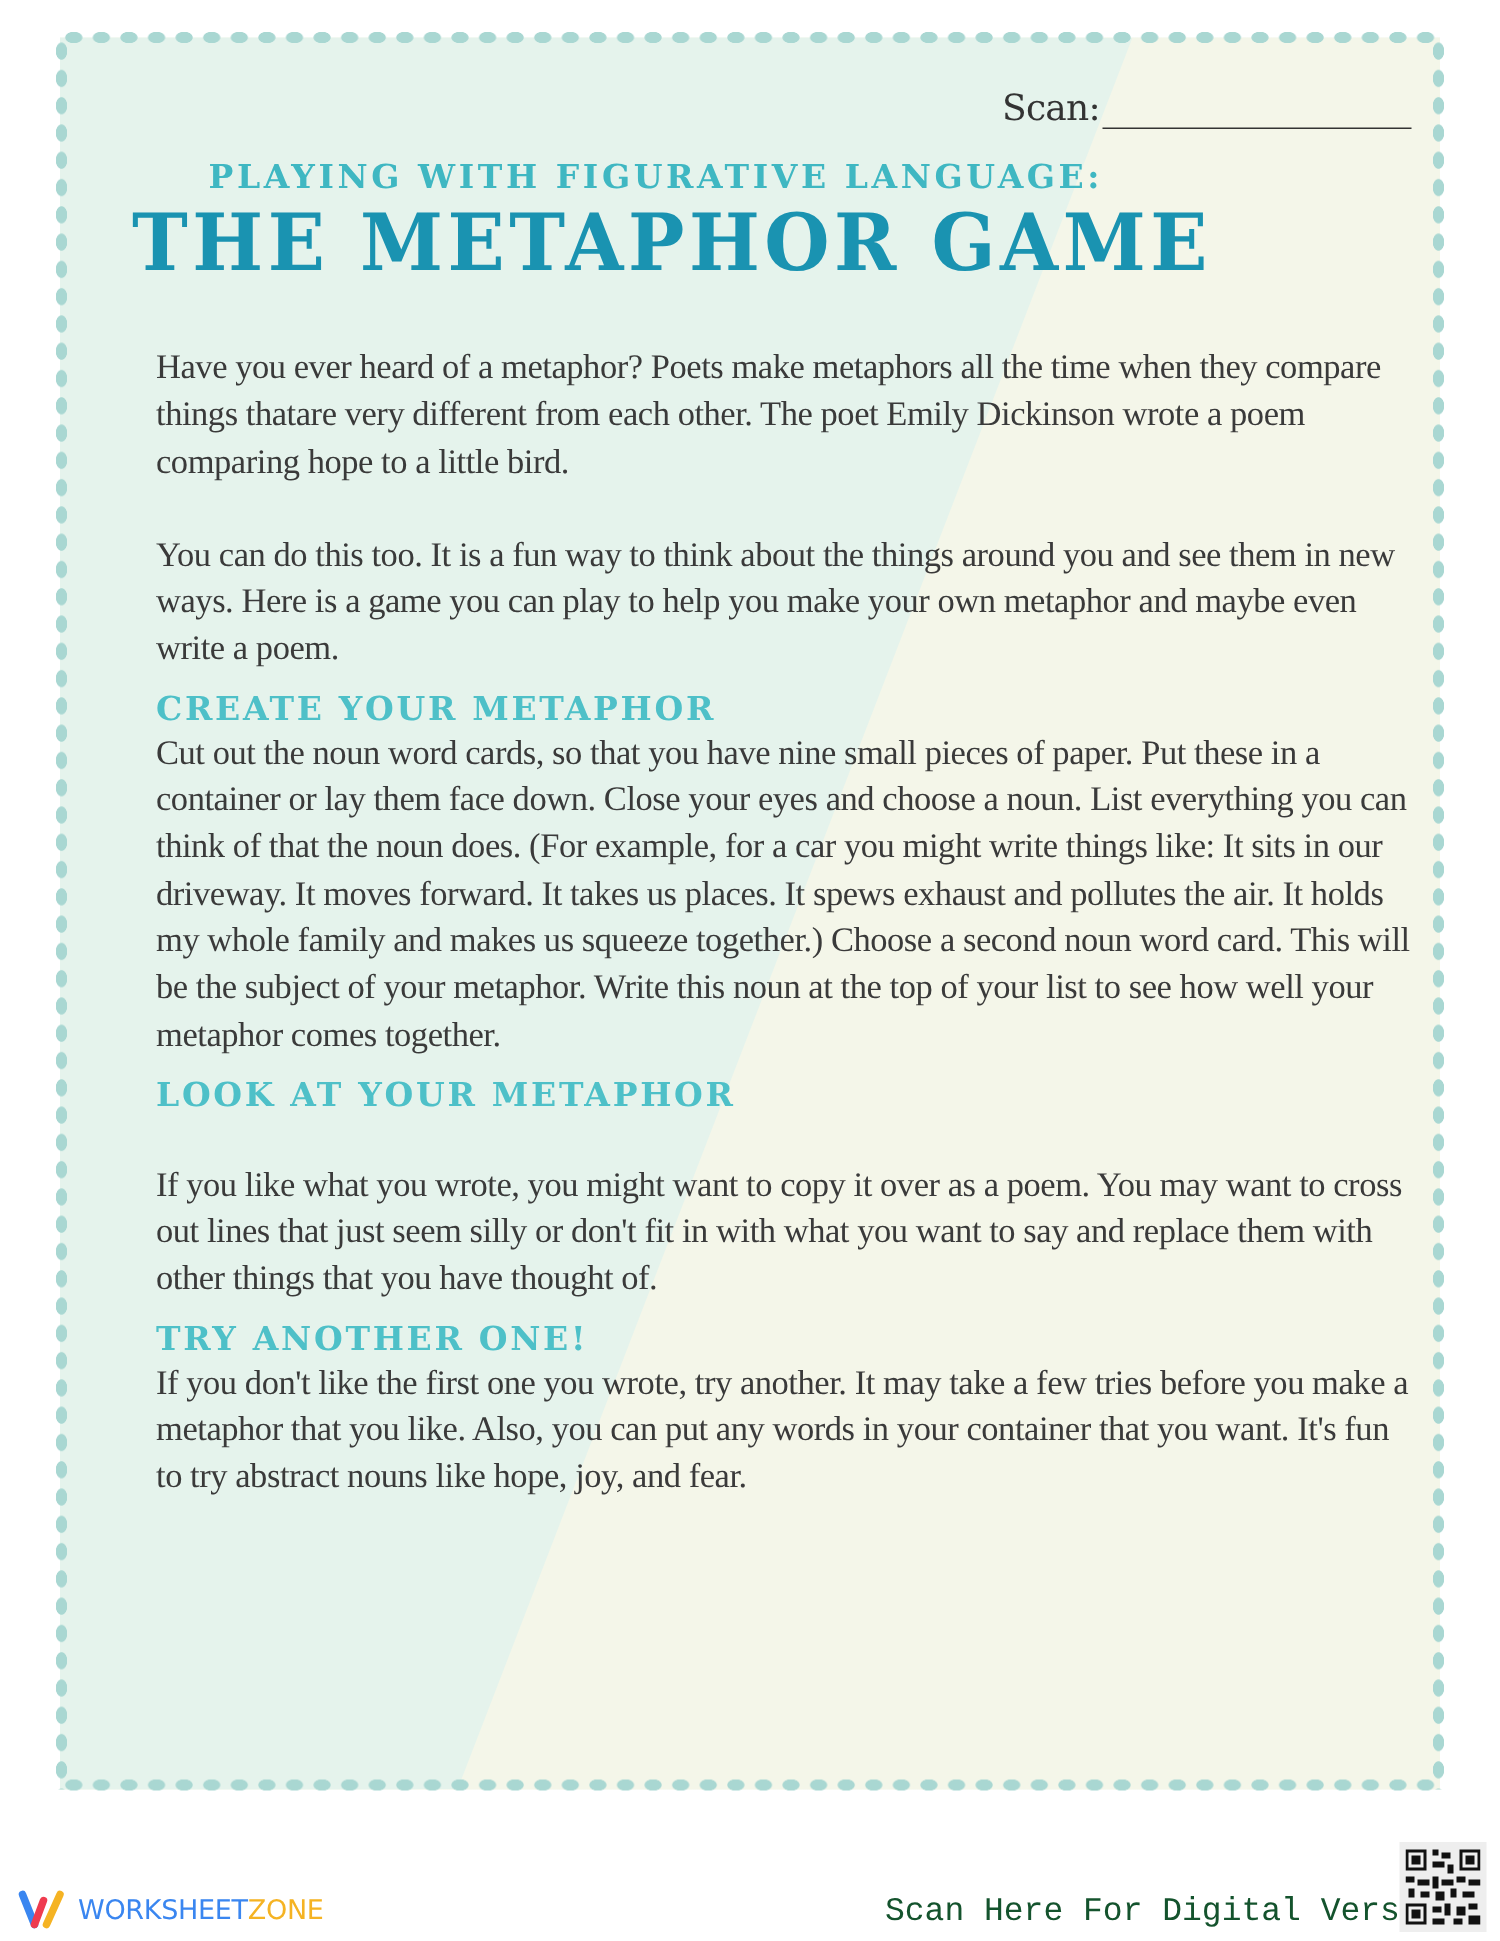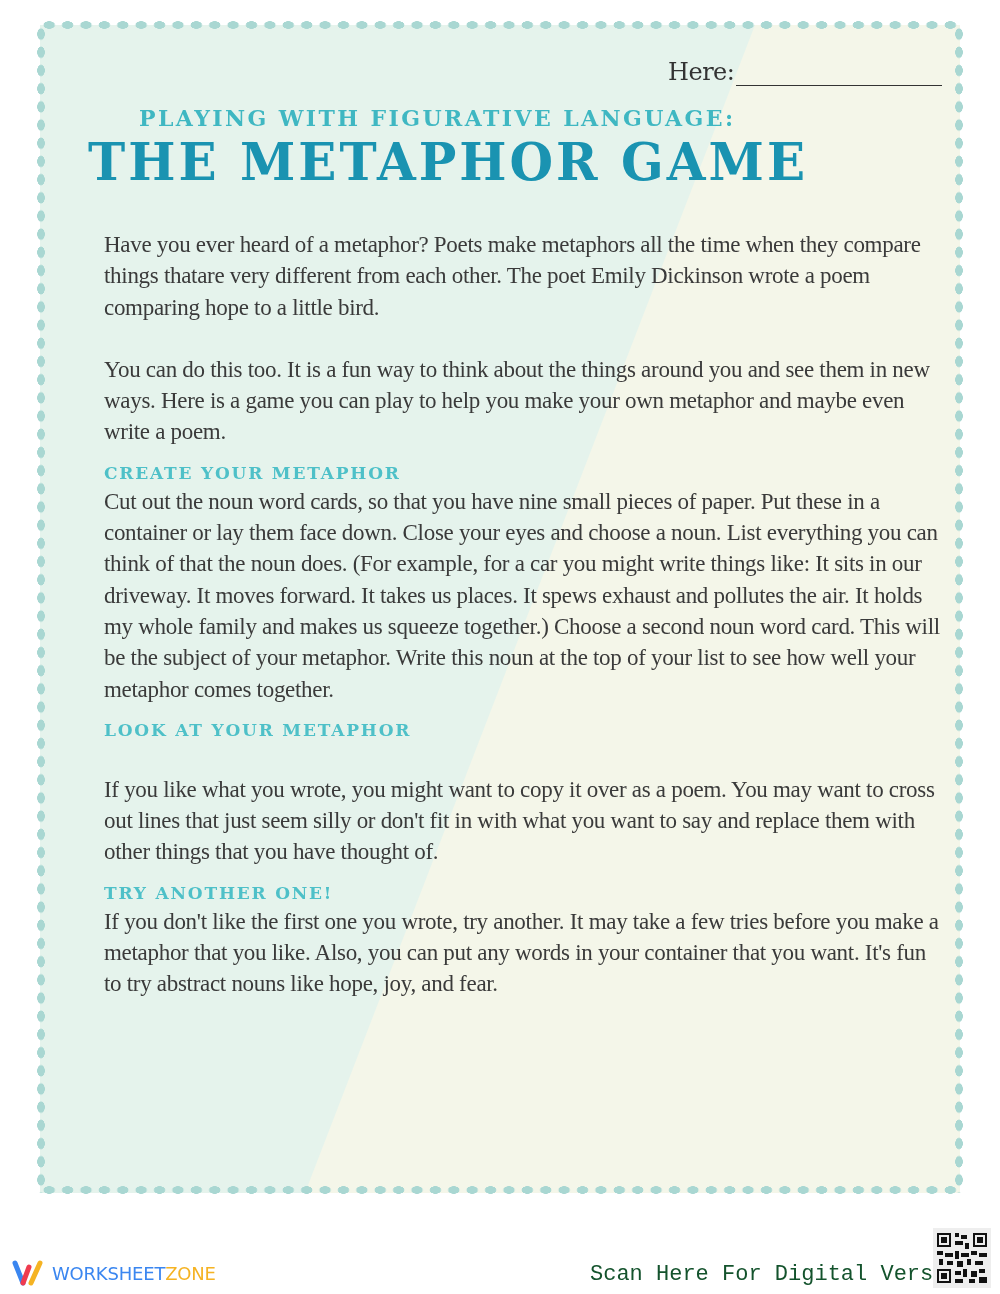--- a/index.html
+++ b/index.html
@@ -71,21 +71,21 @@
       position: absolute; left: 104px; top: 215px; width: 840px;
       font-family: "Liberation Serif", serif; font-size: 23px;
       line-height: 31.3px; color: #3a3a3a;
       letter-spacing: -0.3px;
       margin-top: 14px;
     }
     .content p { margin: 0; }
     .gap { height: 31px; }
     .section-head {
       font-family: "DejaVu Serif", serif; font-weight: bold;
-      font-size: 17px; letter-spacing: 1.8px; color: #4ec0c8;
+      font-size: 22px; letter-spacing: 1.8px; color: #4ec0c8;
       text-transform: uppercase; line-height: 22px; margin-top: 14px;
       margin-bottom: 2px;
     }
 
     .footer-logo {
       position: absolute; left: 10px; top: 1258px; display: flex; align-items: center;
       font-family: "DejaVu Sans", sans-serif; font-weight: normal; font-size: 18px;
     }
     .logo-mark { width: 36px; height: 30px; margin-right: 6px; }
     .logo-worksheet { color: #3a86f0; letter-spacing: -0.2px; }
@@ -106,21 +106,21 @@
 <div class="frame">
   <div class="frame-bg"></div>
   <div class="frame-mint"></div>
 </div>
 <div class="border top"></div>
 <div class="border bottom"></div>
 <div class="border left"></div>
 <div class="border right"></div>
 
 <div class="name-field">
-  <span>Here:</span>
+  <span>Scan:</span>
   <span class="name-line"></span>
 </div>
 
 <div class="subtitle">Playing with Figurative Language:</div>
 <div class="title">The Metaphor Game</div>
 
 <div class="content">
   <p>Have you ever heard of a metaphor? Poets make metaphors all the time when they compare things thatare very different from each other. The poet Emily Dickinson wrote a poem comparing hope to a little bird.</p>
   <div class="gap"></div>
   <p>You can do this too. It is a fun way to think about the things around you and see them in new ways. Here is a game you can play to help you make your own metaphor and maybe even write a poem.</p>

